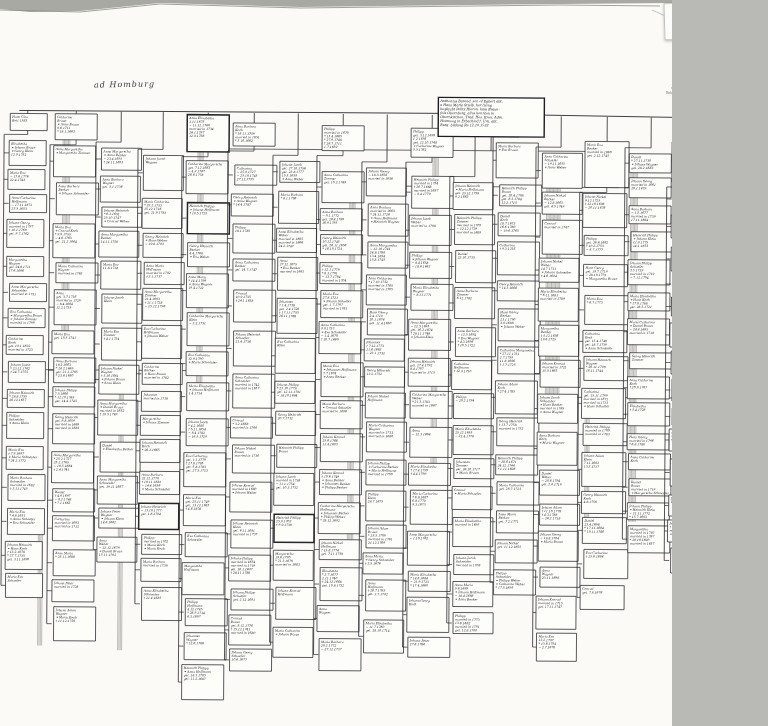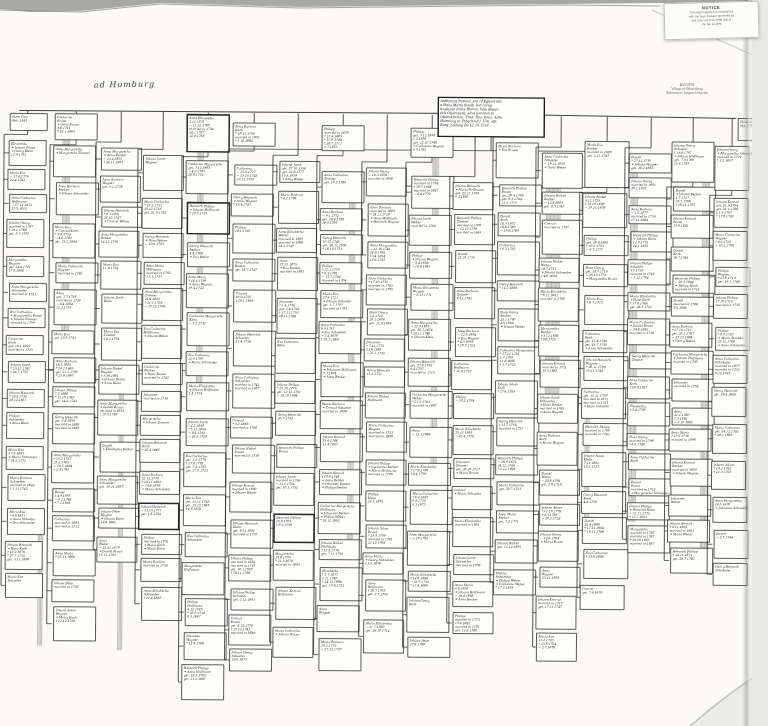--- a/index.html
+++ b/index.html
@@ -1,16 +1,16 @@
 <!DOCTYPE html>
 <html><head>
 <meta charset="utf-8">
 <style>
   html,body{margin:0;padding:0;background:#b9b9b5;}
-  .stage{position:relative;width:768px;height:726px;overflow:hidden;
+  .stage{position:relative;width:672px;height:726px;overflow:hidden;
          background:#5eead4;font-family:"DejaVu Serif",serif;}
   .page{position:absolute;left:0;top:0;width:768px;height:726px;background:#fbfaf7;}
   svg{position:absolute;left:0;top:0;}
   .slip{position:absolute;left:664px;top:2px;width:95px;height:37px;background:#fcfcfa;
         border:1px solid #c2c2bc;transform:rotate(-1.6deg);
         box-shadow:0 1px 3px rgba(0,0,0,.28);text-align:center;
         font-family:"Liberation Sans",sans-serif;color:#555;padding-top:2px;box-sizing:border-box;}
   .slip .t{font-size:4px;font-weight:bold;color:#333;letter-spacing:.5px;}
   .slip .l{font-size:3px;line-height:4px;color:#666;}
   .caption{position:absolute;left:645px;top:83px;width:84px;text-align:center;

